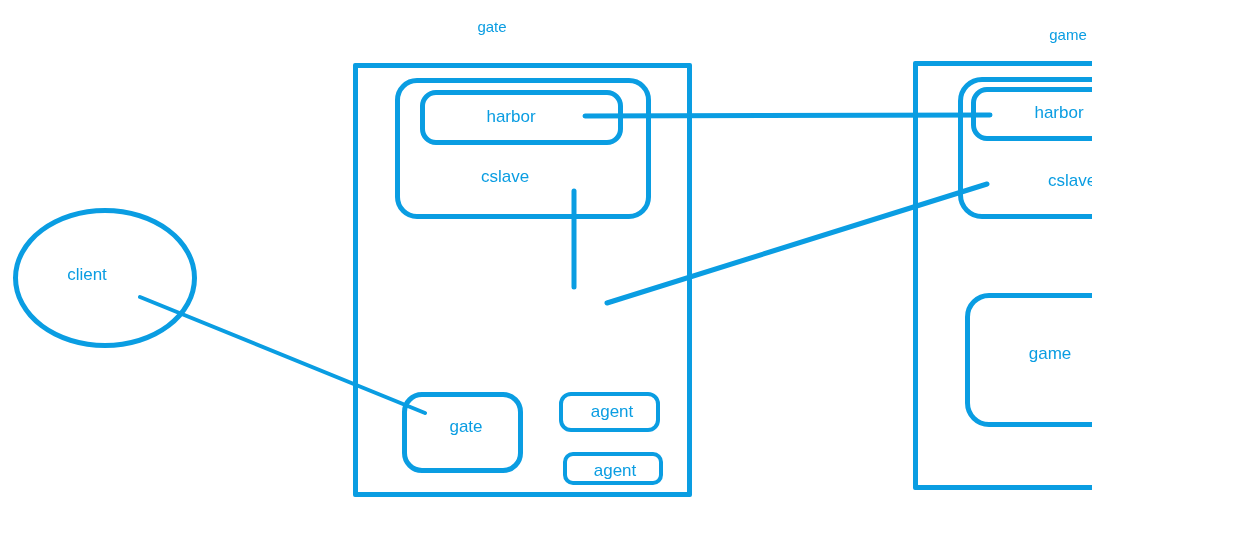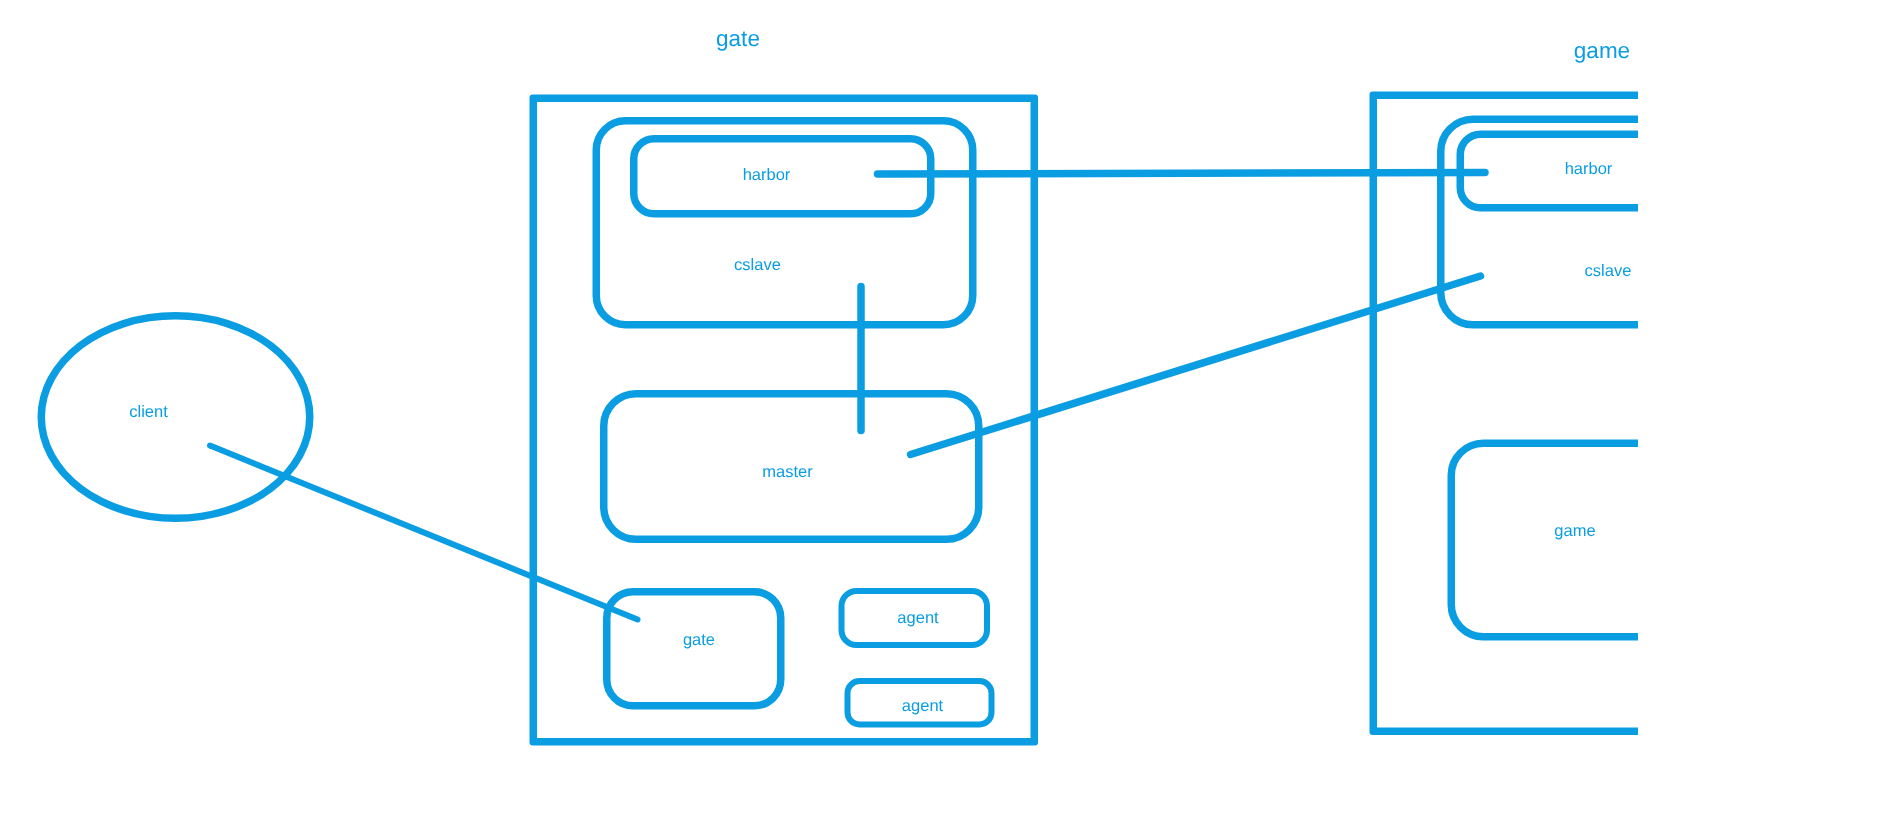--- a/index.html
+++ b/index.html
@@ -41,42 +41,42 @@
     border: 5px solid var(--accent);
     background: transparent;
   }
   .outer-box { border-radius: 2px; }
   .rounded { }
   .ellipse { border-radius: 50%; }
 
   .node-label {
     position: absolute;
     transform: translate(-50%, -50%);
-    font-size: 11px;
+    font-size: 17px;
     color: var(--accent);
     white-space: nowrap;
   }
 
   
   .outer-gate   { left: 353px; top: 63px;  width: 339px; height: 434px; }
   .cslave-left  { left: 395px; top: 78px;  width: 256px; height: 141px; border-radius: 22px; }
   .harbor-left  { left: 420px; top: 90px;  width: 203px; height: 55px;  border-radius: 16px; }
   .master-box   { left: 400px; top: 260px; width: 255px; height: 102px; border-radius: 24px; }
   .gate-box     { left: 402px; top: 392px; width: 121px; height: 81px;  border-radius: 20px; }
   .agent-1-box  { left: 559px; top: 392px; width: 101px; height: 40px;  border-radius: 12px; border-width: 4px; }
   .agent-2-box  { left: 563px; top: 452px; width: 100px; height: 33px;  border-radius: 10px; border-width: 4px; }
 
   
   .outer-game   { left: 913px; top: 61px;  width: 310px; height: 429px; }
   .cslave-right { left: 958px; top: 77px;  width: 230px; height: 142px; border-radius: 24px; }
   .harbor-right { left: 971px; top: 87px;  width: 201px; height: 54px;  border-radius: 16px; }
   .game-box     { left: 965px; top: 293px; width: 220px; height: 134px; border-radius: 24px; }
 
   
-  .client-ellipse { left: 25px; top: 208px; width: 184px; height: 140px; }
+  .client-ellipse { left: 13px; top: 208px; width: 184px; height: 140px; }
 
   .title-gate { left: 492px;  top: 26px; }
   .title-game { left: 1068px; top: 34px; }
 </style>
 </head>
 <body>
 
 <div class="canvas">
 
   <svg class="connections" viewBox="0 0 1253 542" xmlns="http://www.w3.org/2000/svg">
@@ -92,23 +92,20 @@
   <div class="box outer-box outer-gate"></div>
 
   <div class="box rounded cslave-left">
     <span class="node-label" style="left:105px; top:94px;">cslave</span>
   </div>
 
   <div class="box rounded harbor-left">
     <span class="node-label" style="left:86px; top:22px;">harbor</span>
   </div>
 
-  <div class="box rounded master-box">
-    <span class="node-label" style="left:120px; top:50px;">master</span>
-  </div>
 
   <div class="box rounded gate-box">
     <span class="node-label" style="left:59px; top:30px;">gate</span>
   </div>
 
   <div class="box rounded agent-1-box">
     <span class="node-label" style="left:49px; top:16px;">agent</span>
   </div>
 
   <div class="box rounded agent-2-box">

